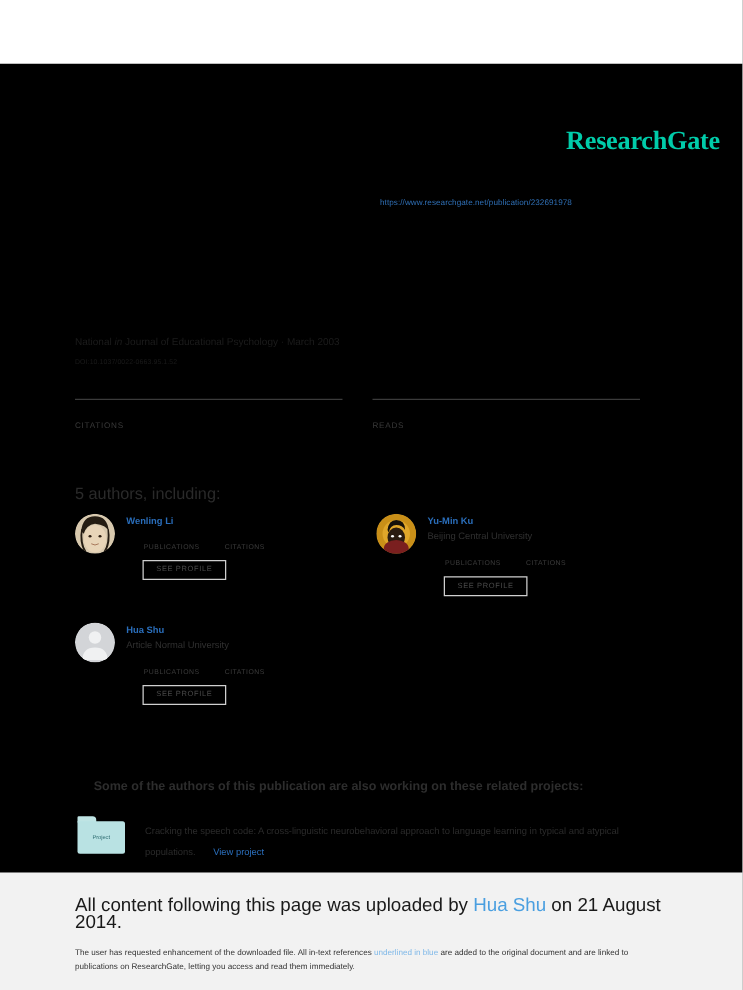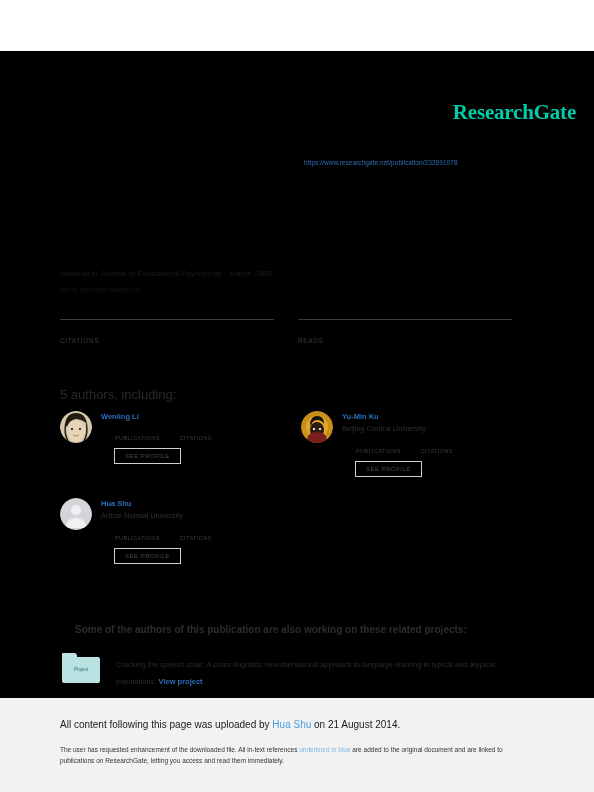--- a/index.html
+++ b/index.html
@@ -219,32 +219,33 @@
     color: #2f6d72;
   }
   .project-text {
     font-size: 7.5px;
     color: #2b2b2b;
     line-height: 17px;
     padding-top: 3px;
   }
   .view-project {
     color: #2a6ebb;
-    font-weight: bold;
+    font-weight: normal;
+    margin-left: 12px;
   }
 
   
   .footer {
     background: #f2f2f2;
     height: 94px;
     padding: 20px 60px 0 60px;
     box-sizing: border-box;
   }
   .footer-main {
-    font-size: 10px;
+    font-size: 15px;
     color: #1a1a1a;
     line-height: 13px;
   }
   .footer-link { color: #4a9fe0; }
   .footer-sub {
     margin-top: 13px;
     font-size: 6.5px;
     color: #333333;
     line-height: 11px;
     max-width: 470px;

